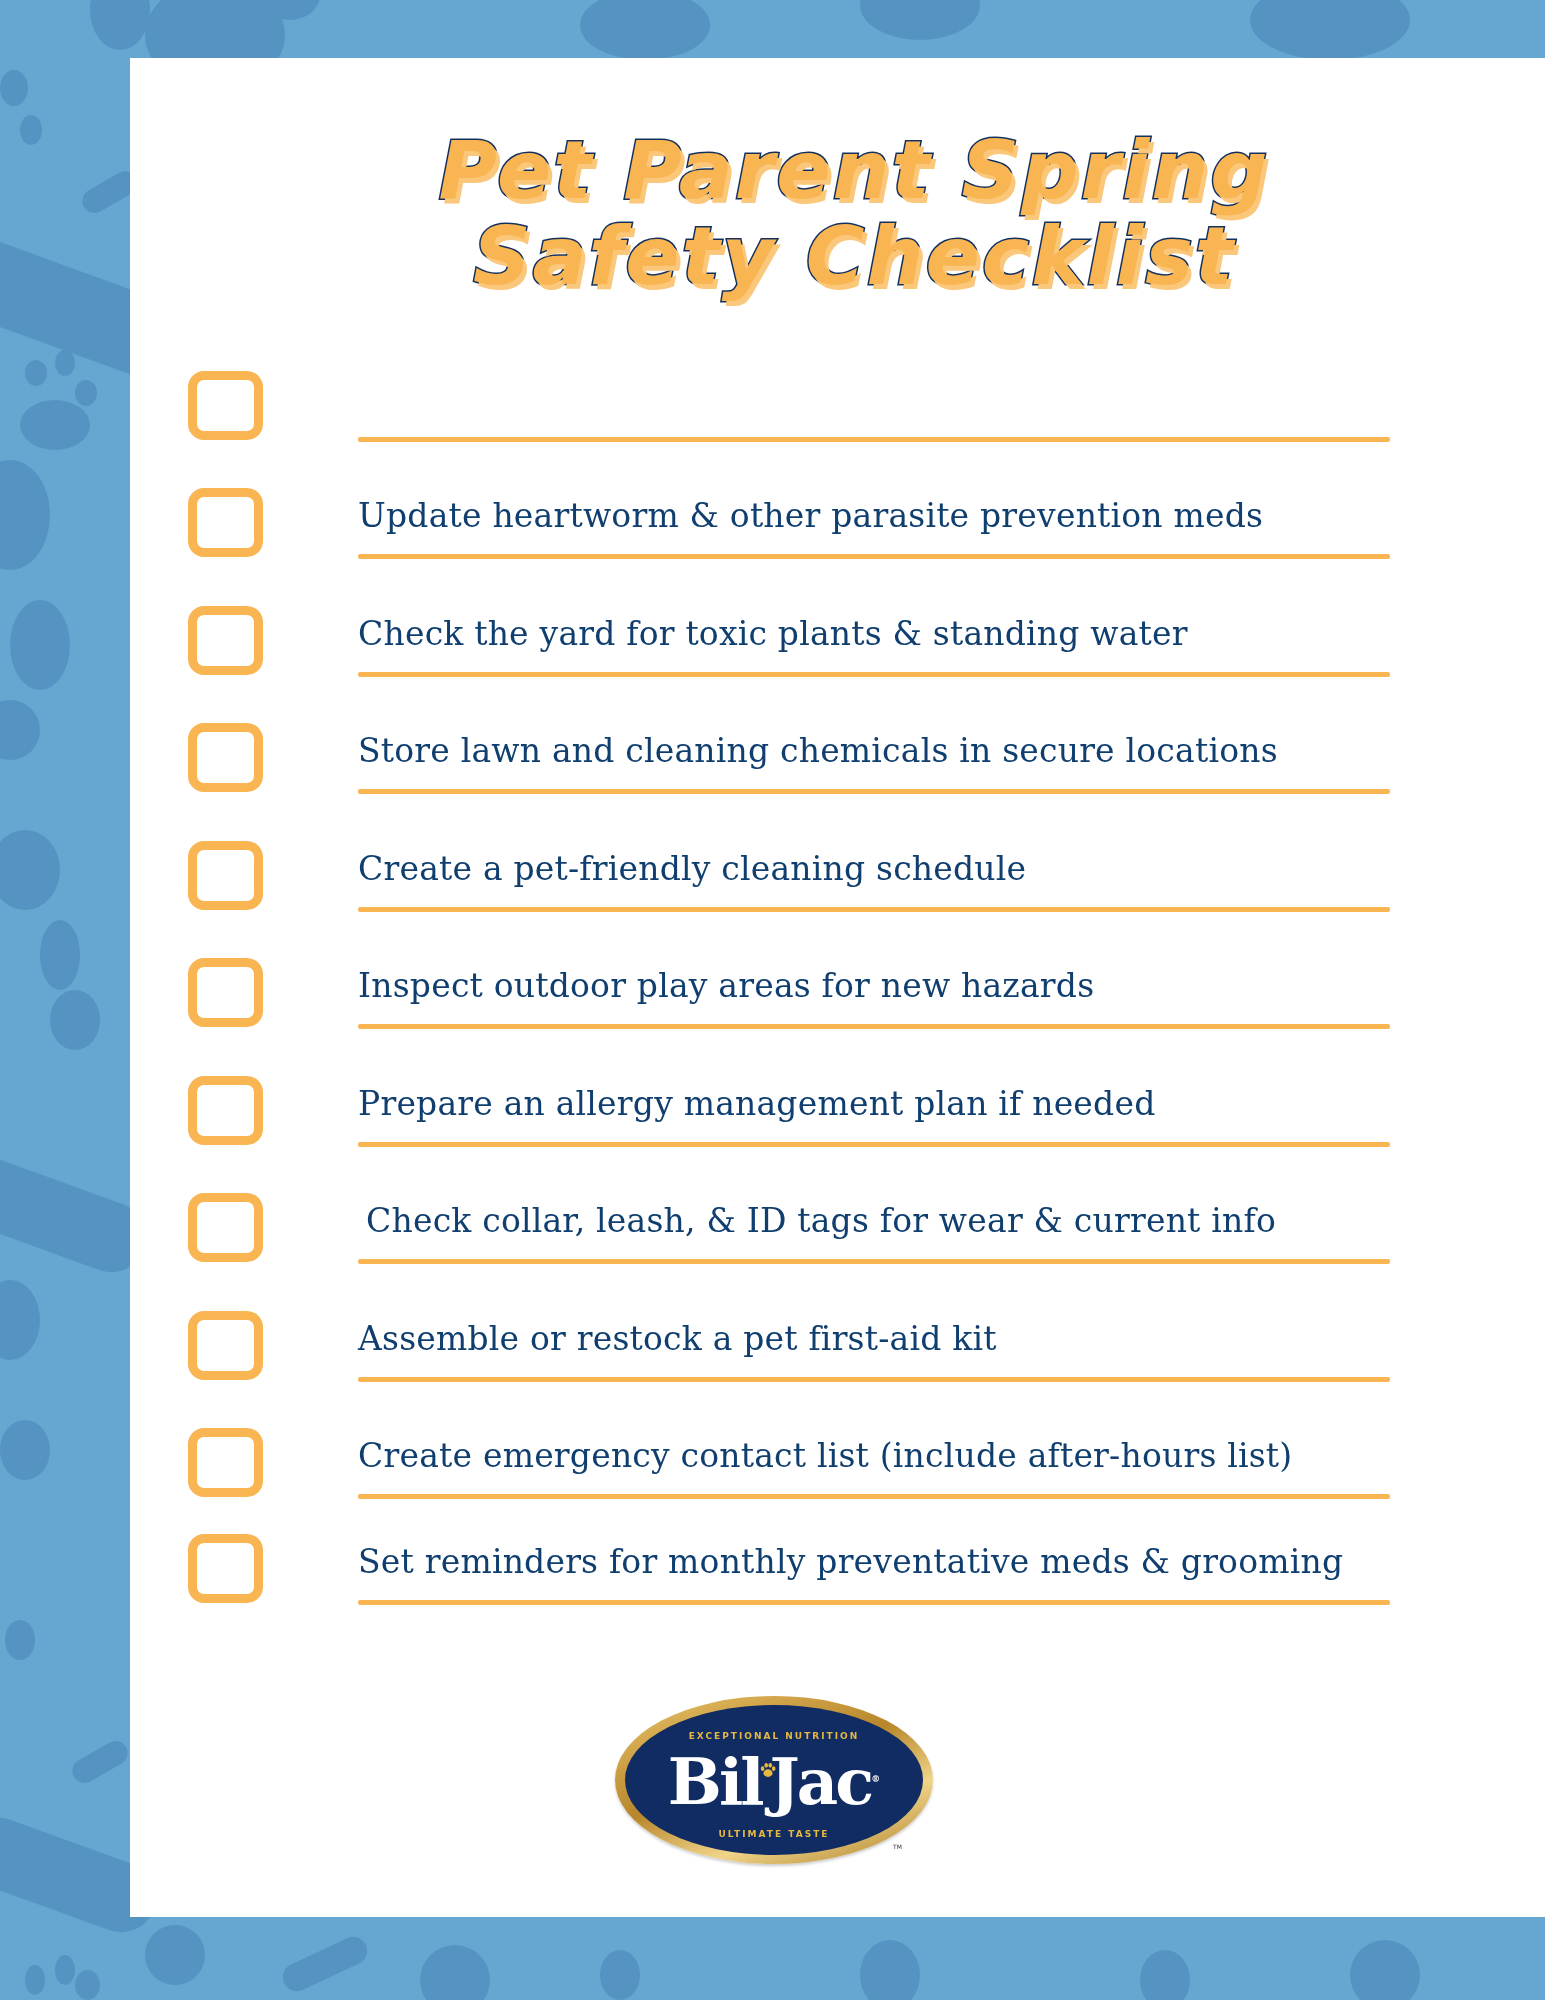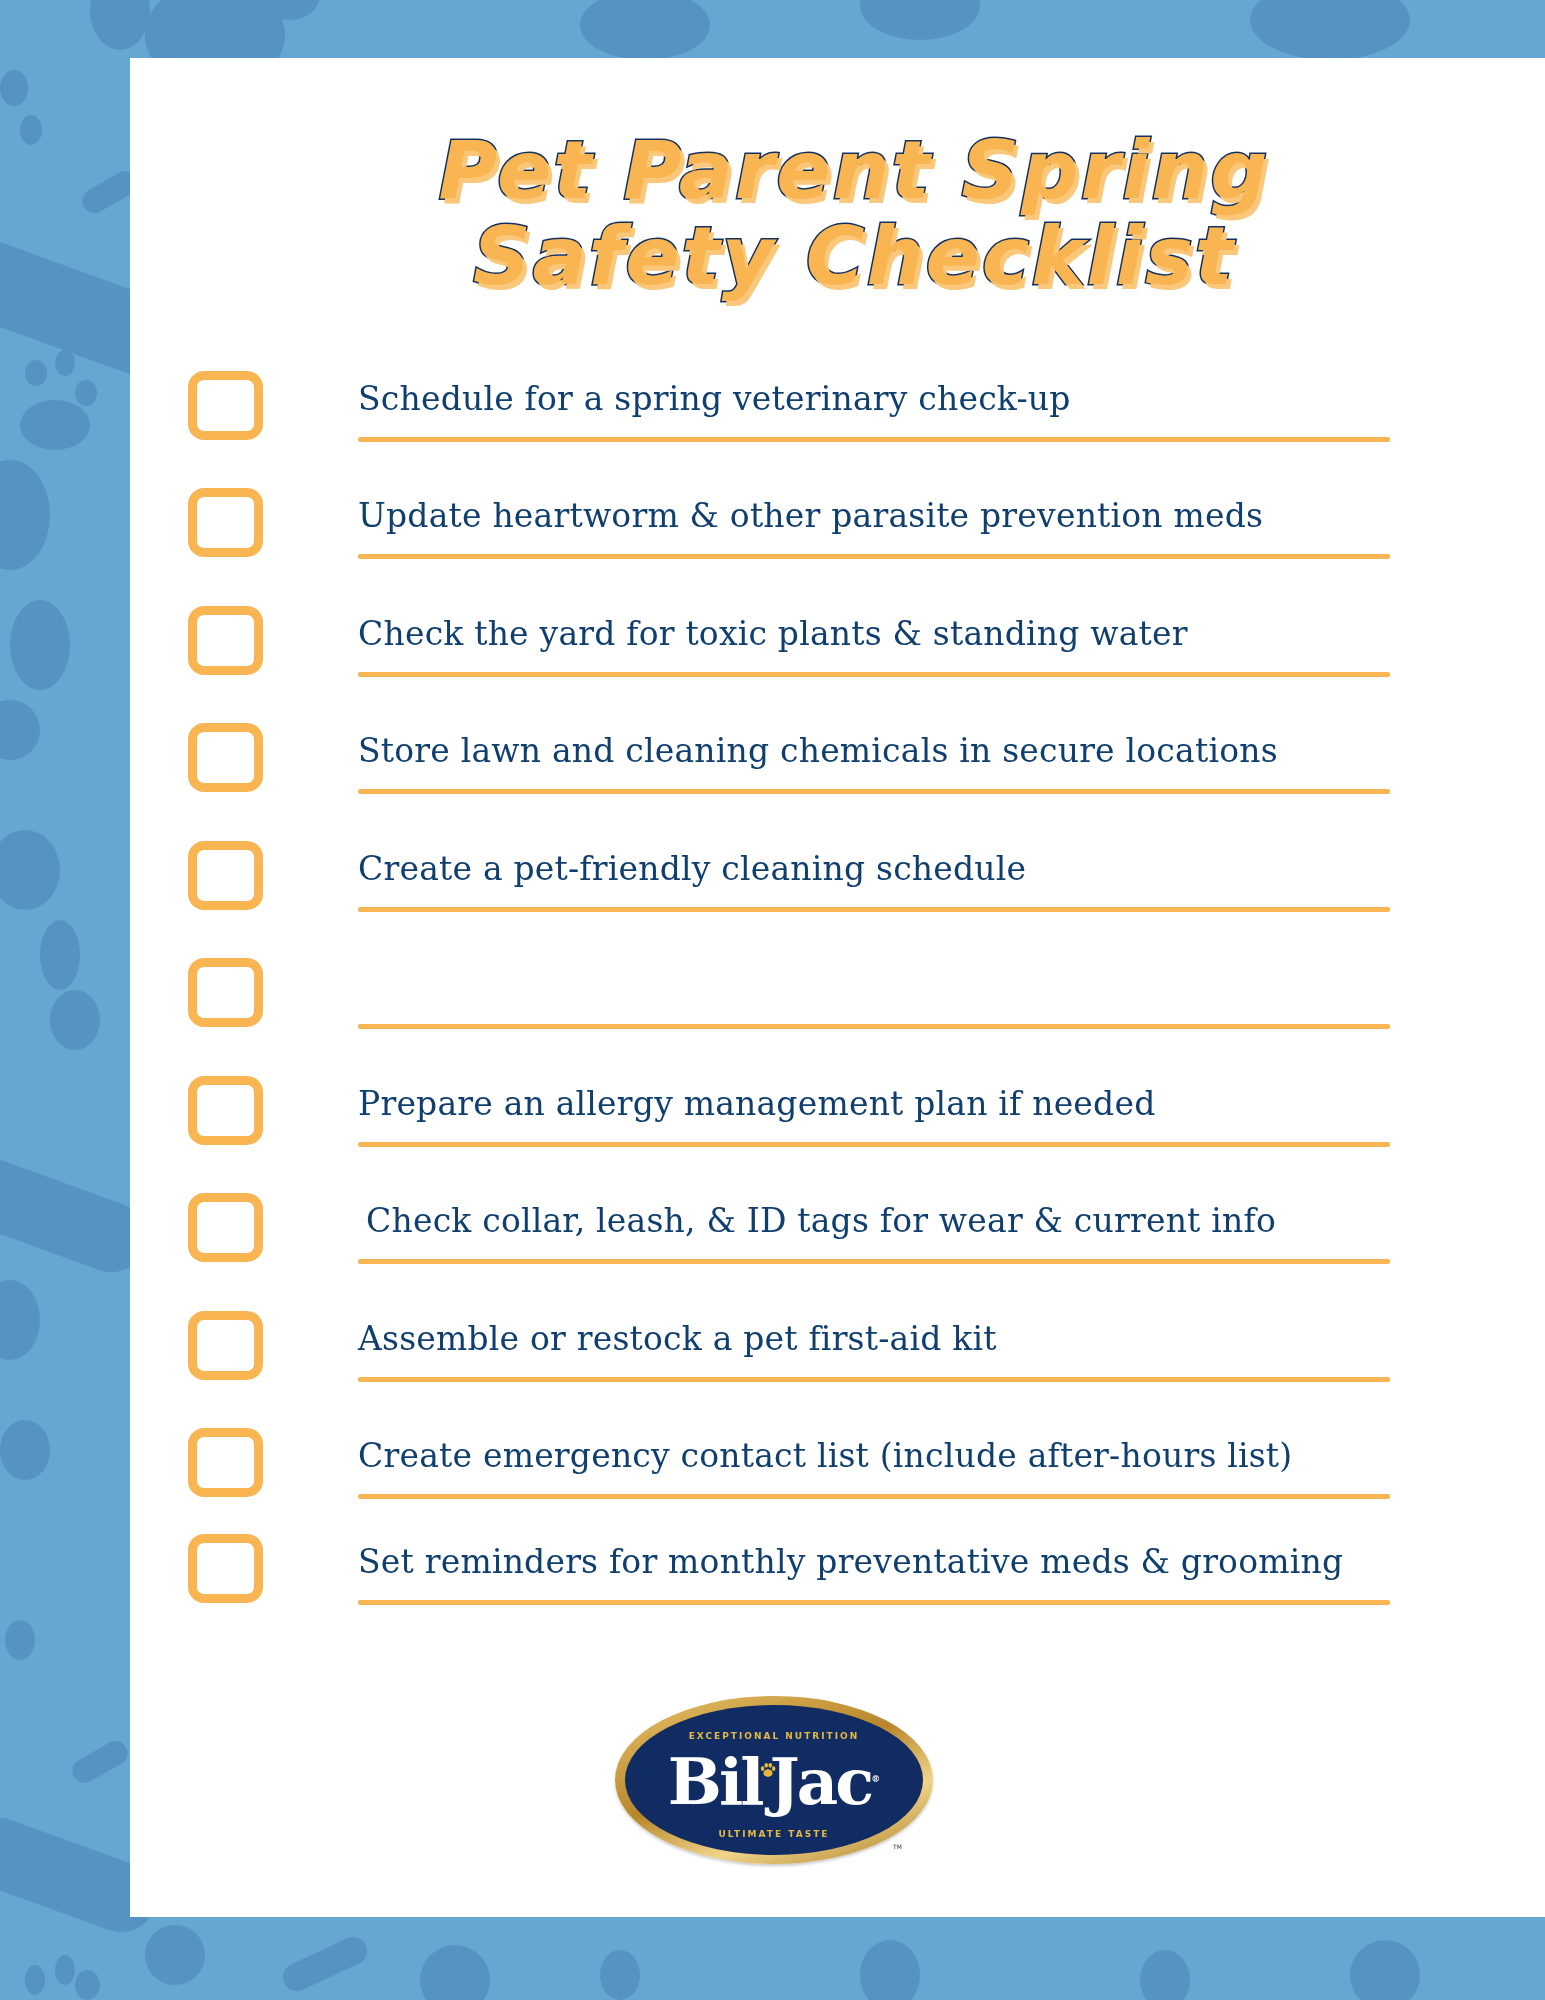--- a/index.html
+++ b/index.html
@@ -129,21 +129,20 @@
 <div class="card">
 
   <div class="title">
     <div>Pet Parent Spring</div>
     <div>Safety Checklist</div>
   </div>
 
   <div>
     <div class="item" style="top:313px;">
       <div class="checkbox" style="top:0;"></div>
-      <span class="item-label" style="top:8px;">Schedule for a spring veterinary check-up</span>
       <div class="underline" style="top:66px;"></div>
     </div>
     <div class="item" style="top:430px;">
       <div class="checkbox" style="top:0;"></div>
       <span class="item-label" style="top:8px;text-align:center;">Update heartworm &amp; other parasite prevention meds</span>
       <div class="underline" style="top:66px;"></div>
     </div>
     <div class="item" style="top:548px;">
       <div class="checkbox" style="top:0;"></div>
       <span class="item-label" style="top:8px;">Check the yard for toxic plants &amp; standing water</span>
@@ -154,20 +153,21 @@
       <span class="item-label" style="top:8px;">Store lawn and cleaning chemicals in secure locations</span>
       <div class="underline" style="top:66px;"></div>
     </div>
     <div class="item" style="top:783px;">
       <div class="checkbox" style="top:0;"></div>
       <span class="item-label" style="top:8px;">Create a pet-friendly cleaning schedule</span>
       <div class="underline" style="top:66px;"></div>
     </div>
     <div class="item" style="top:900px;">
       <div class="checkbox" style="top:0;"></div>
+      <span class="item-label" style="top:8px;">Inspect outdoor play areas for new hazards</span>
       <div class="underline" style="top:66px;"></div>
     </div>
     <div class="item" style="top:1018px;">
       <div class="checkbox" style="top:0;"></div>
       <span class="item-label" style="top:8px;">Prepare an allergy management plan if needed</span>
       <div class="underline" style="top:66px;"></div>
     </div>
     <div class="item" style="top:1135px;">
       <div class="checkbox" style="top:0;"></div>
       <span class="item-label" style="top:8px;margin-left:8px;">Check collar, leash, &amp; ID tags for wear &amp; current info</span>

